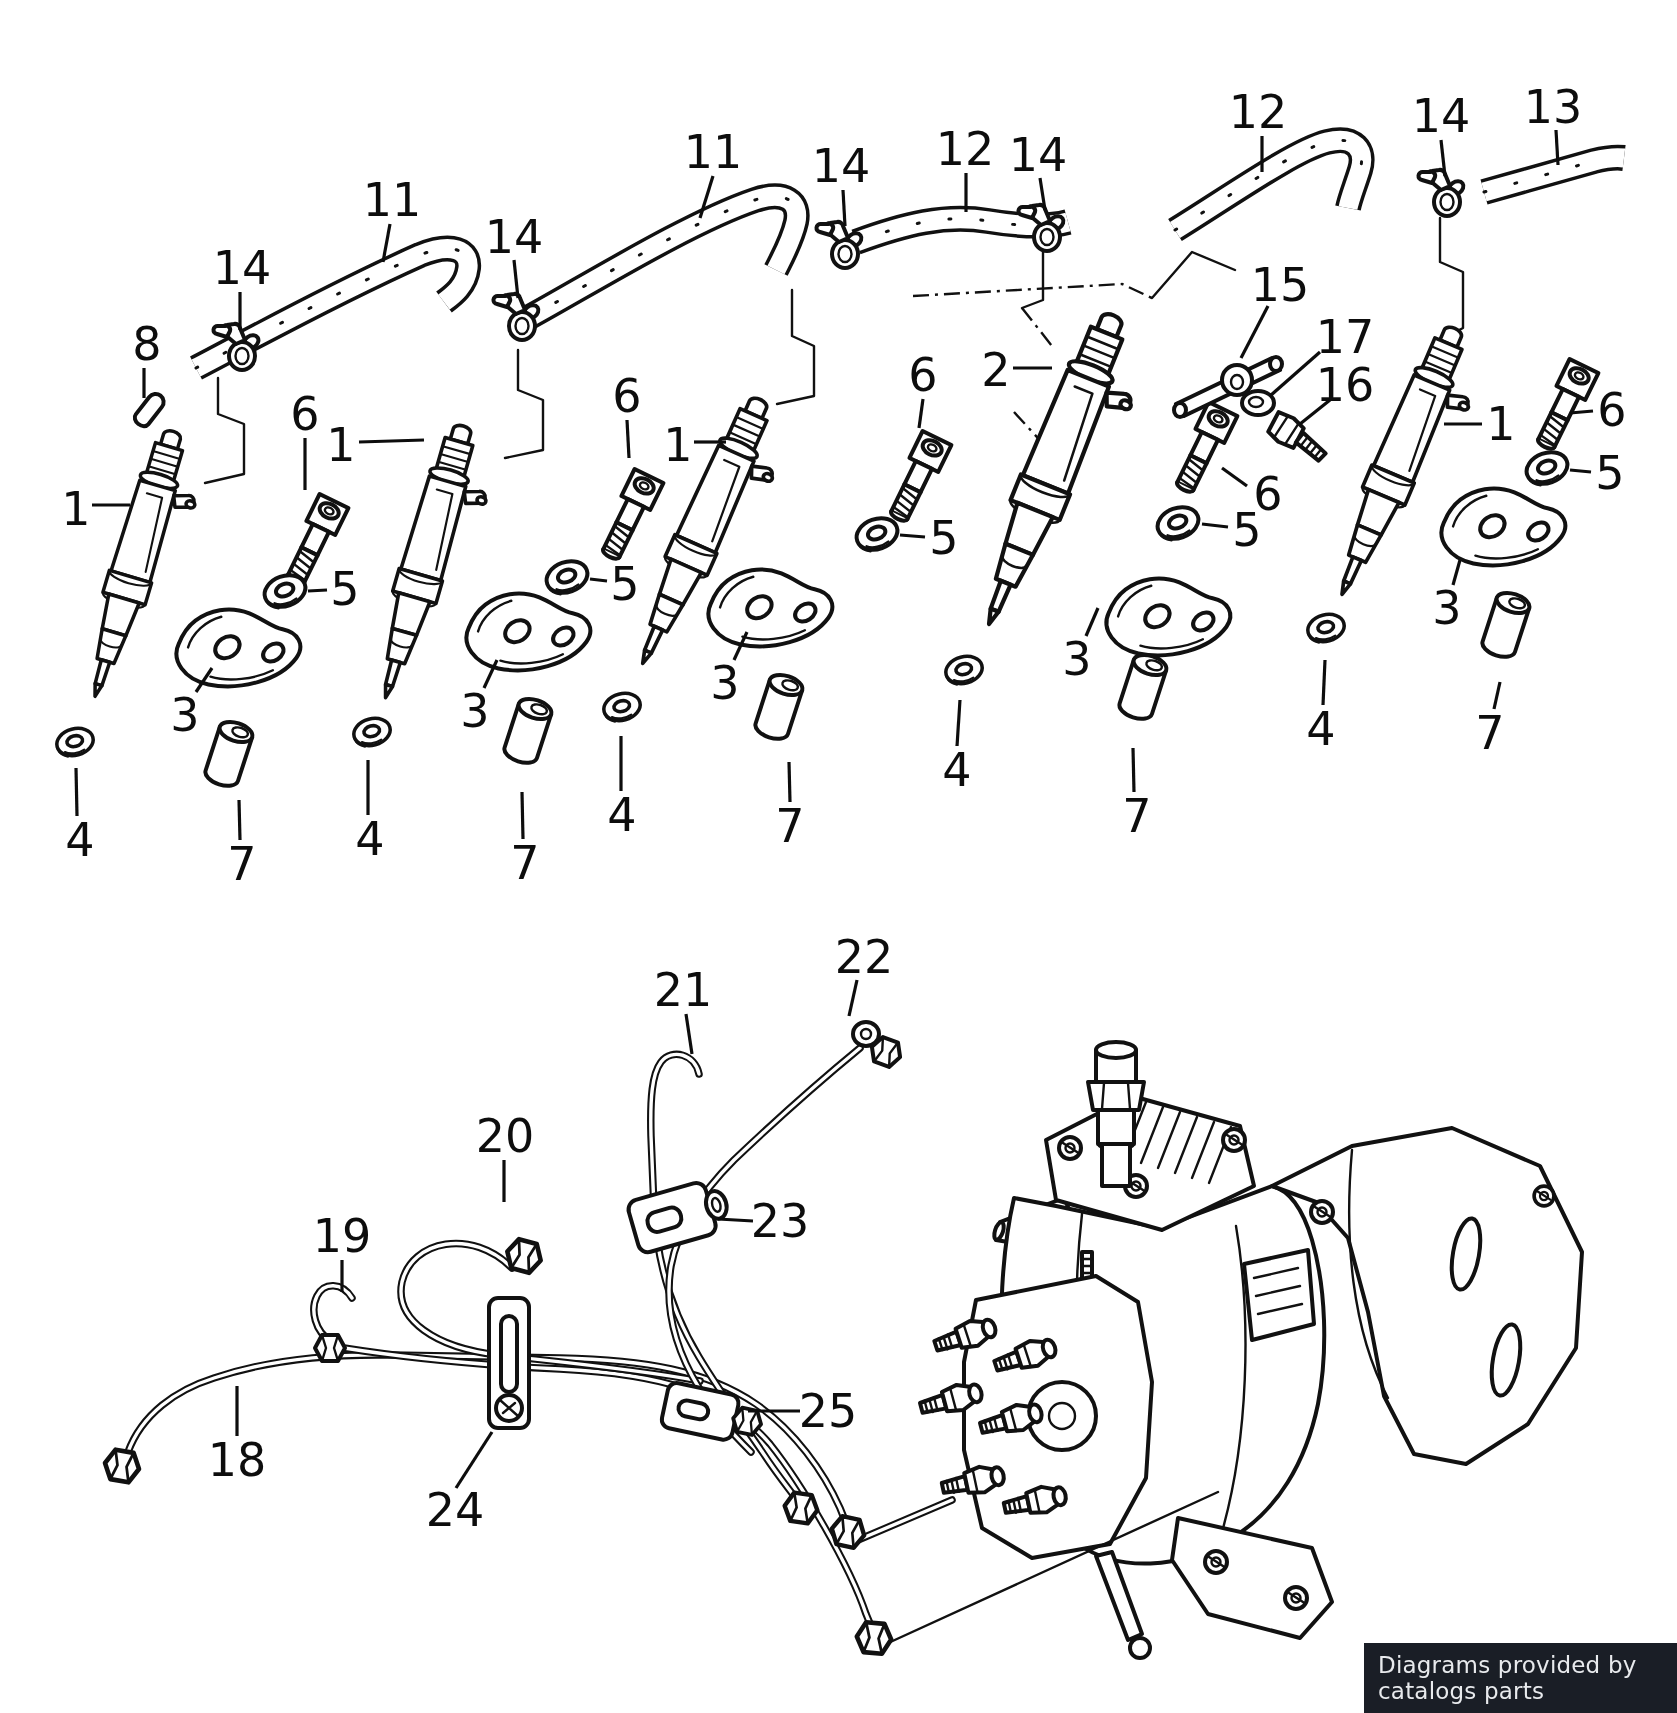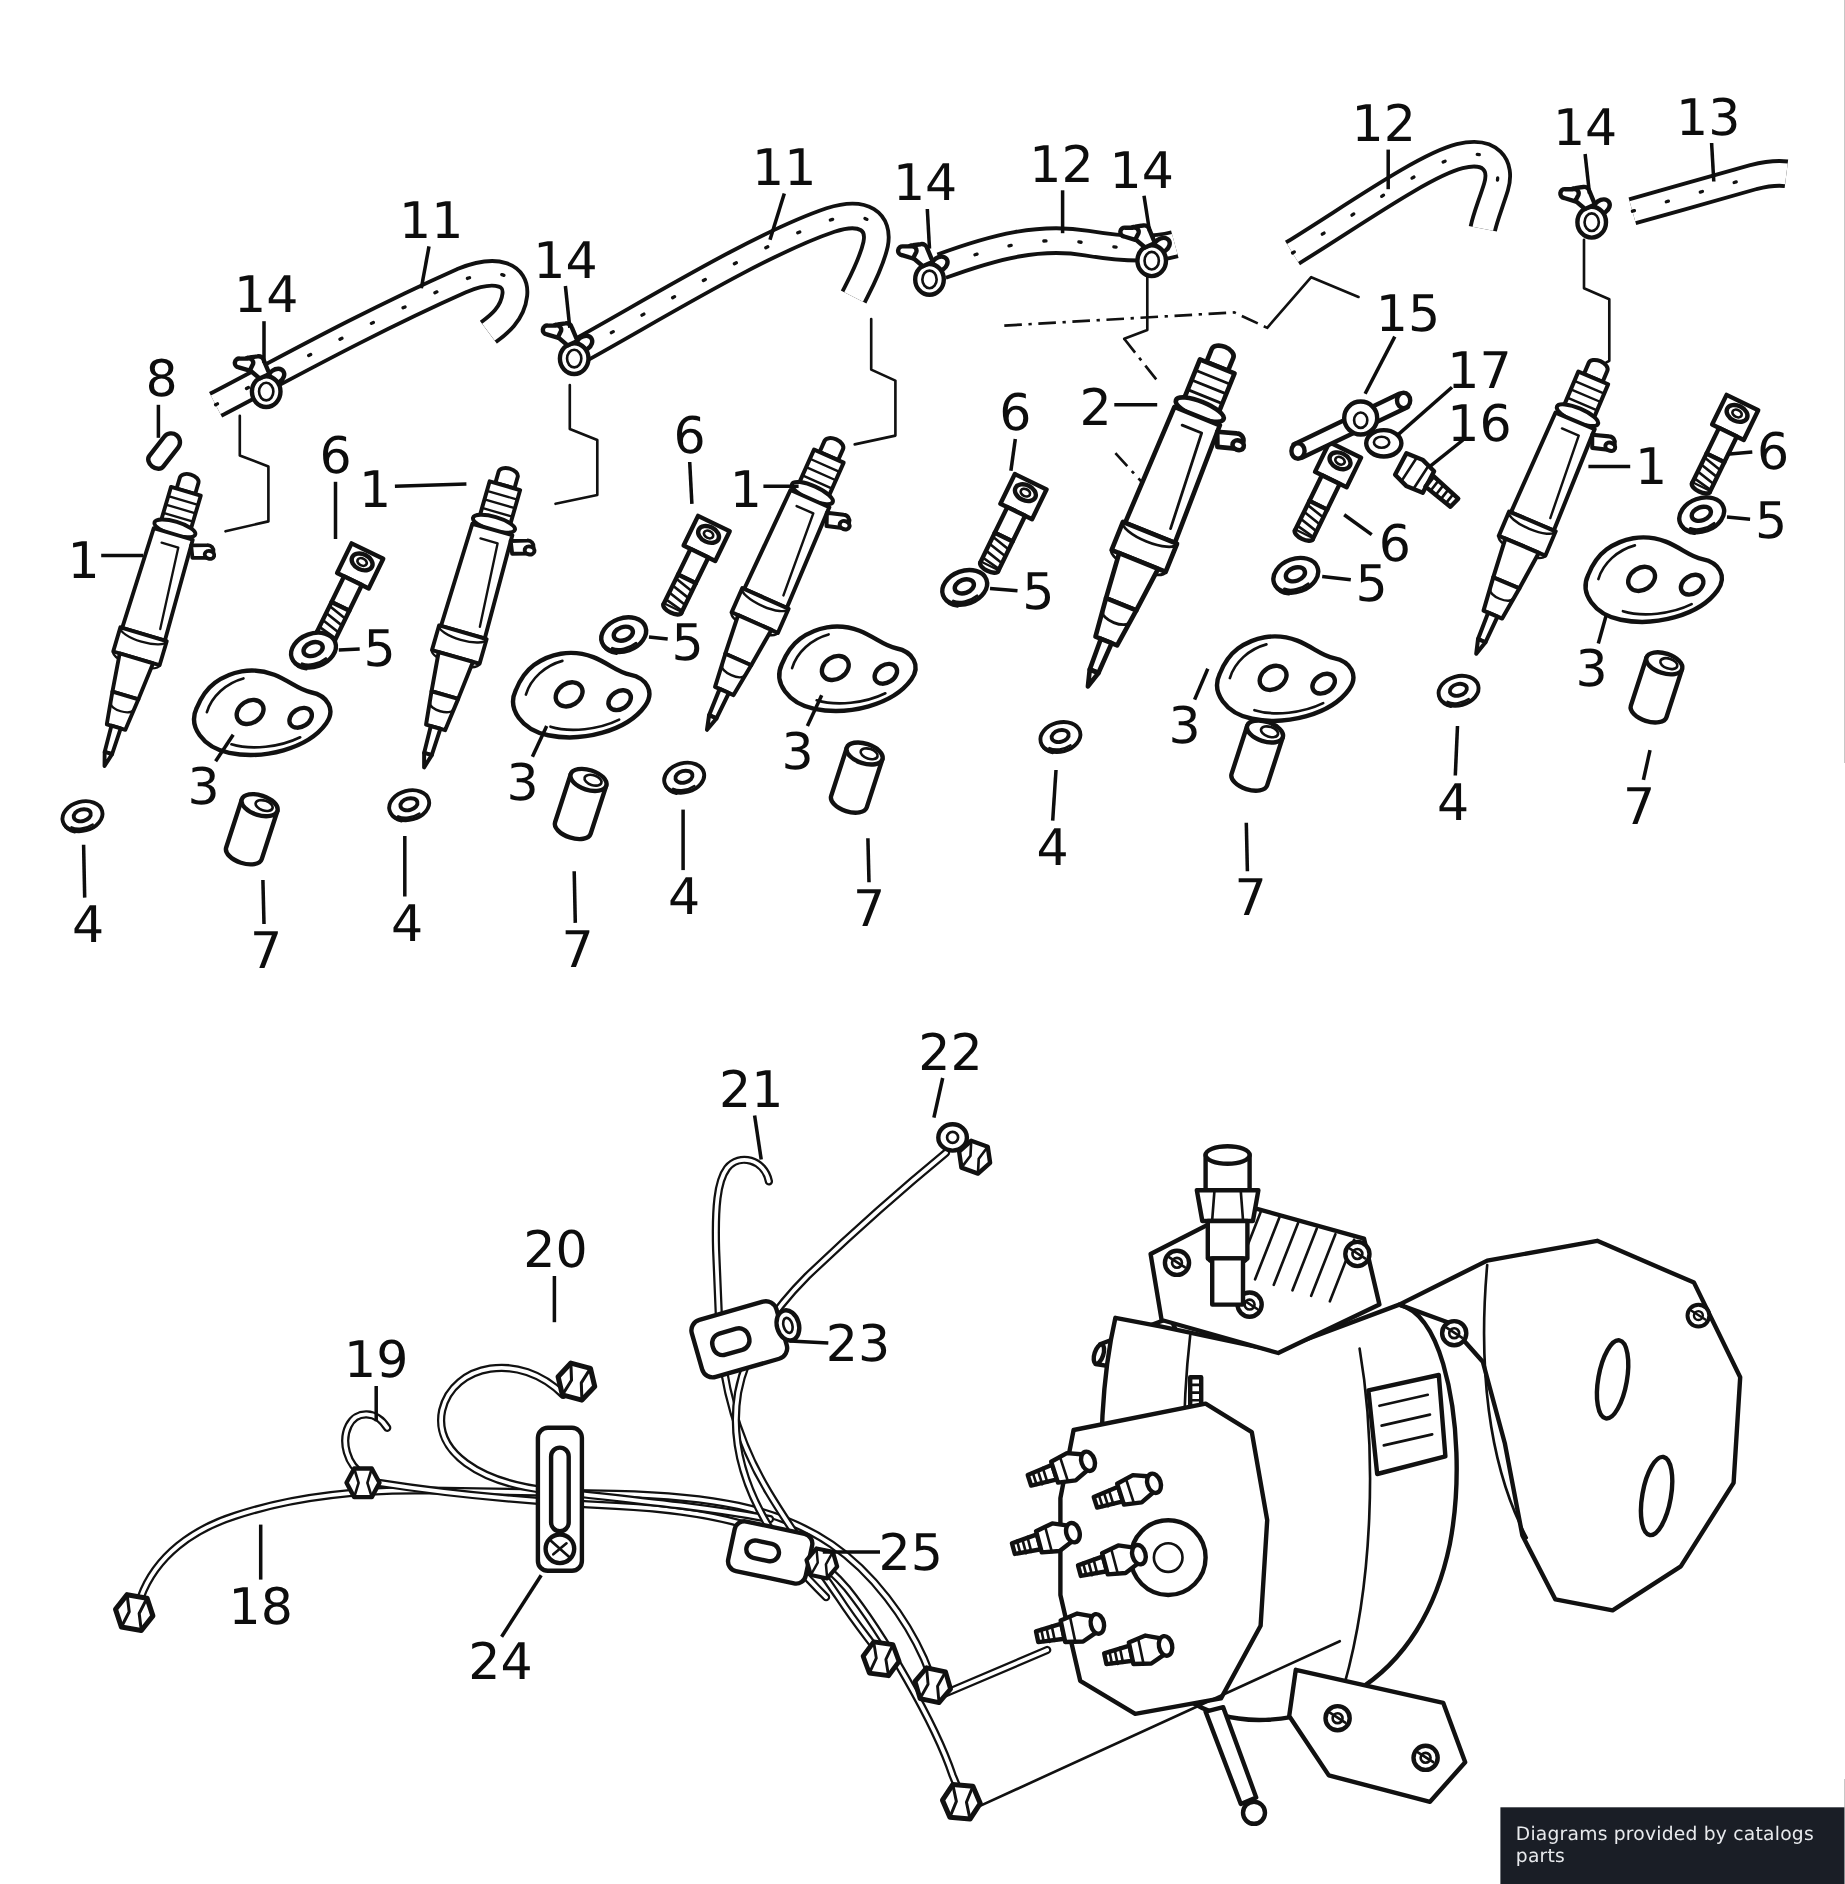--- a/index.html
+++ b/index.html
@@ -13,21 +13,21 @@
   .hose{stroke:#111;stroke-width:26;fill:none;stroke-linecap:butt;}
   .hosein{stroke:#fff;stroke-width:19;fill:none;stroke-linecap:butt;}
   .hdots{stroke:#111;stroke-width:3;fill:none;stroke-dasharray:2 30;stroke-linecap:round;}
   .pipe{stroke:#111;stroke-width:7.5;fill:none;stroke-linecap:round;}
   .pipein{stroke:#fff;stroke-width:3.4;fill:none;stroke-linecap:round;}
   .ld{stroke:#0d0d0d;stroke-width:3.2;fill:none;}
   .co{font:46px "DejaVu Sans",sans-serif;fill:#0d0d0d;}
   
   .watermark{position:absolute;right:0;bottom:0;width:313px;height:70px;
              background:#1a1e26;color:#e8eaed;display:flex;align-items:center;
-             padding-left:14px;box-sizing:border-box;font-size:17px;
+             padding-left:14px;box-sizing:border-box;font-size:23px;
              font-family:"DejaVu Sans",sans-serif;letter-spacing:.2px;}
 </style>
 </head>
 <body>
 
 <div class="stage">
 
 <svg width="1677" height="1713" viewBox="0 0 1677 1713">
 
   <defs>

